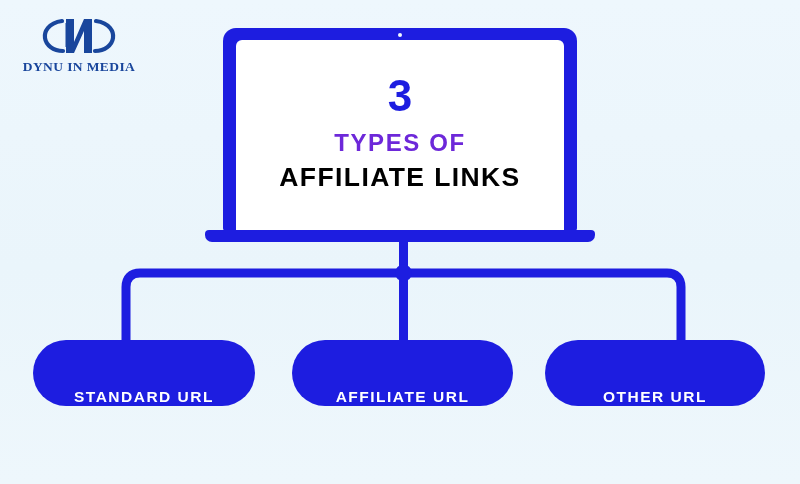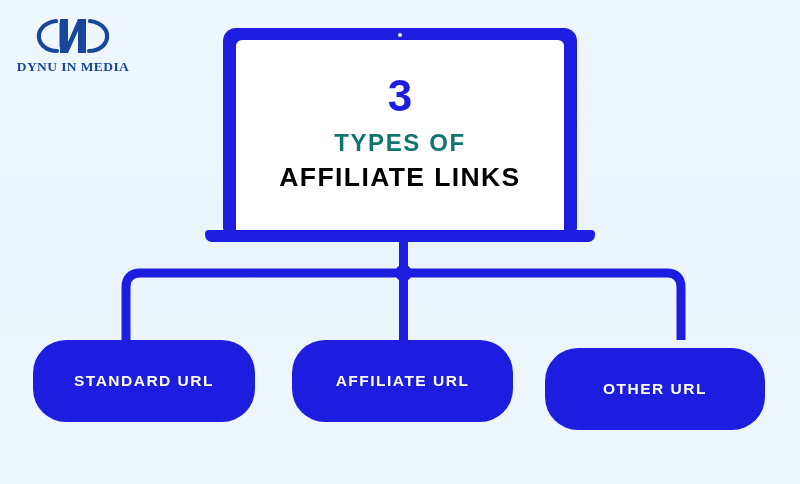--- a/index.html
+++ b/index.html
@@ -20,21 +20,21 @@
     position: relative;
     width: 800px;
     height: 484px;
     background: linear-gradient(180deg, #eef7fd 0%, #eaf5fb 55%, #eef7fc 100%);
     overflow: hidden;
   }
 
   
   .brand {
     position: absolute;
-    left: 8px;
+    left: 14px;
     top: 12px;
     width: 130px;
     height: 72px;
     display: flex;
     flex-direction: column;
     align-items: center;
     justify-content: flex-start;
   }
   .brand-mark {
     width: 86px;
@@ -98,21 +98,21 @@
     font-size: 44px;
     line-height: 1;
     color: #1d1de0;
     letter-spacing: 0px;
   }
   .screen-line1 {
     margin-top: 12px;
     font-weight: bold;
     font-size: 24px;
     line-height: 1.1;
-    color: #0f766e;
+    color: #6d28d9;
     letter-spacing: 1.6px;
   }
   .screen-line2 {
     margin-top: 7px;
     font-weight: bold;
     font-size: 26.5px;
     line-height: 1.1;
     color: #000000;
     letter-spacing: 1.4px;
     white-space: nowrap;
@@ -134,37 +134,37 @@
     top: 236px;
     width: 800px;
     height: 120px;
   }
   .tree svg { display: block; }
 
   
   .pill {
     position: absolute;
     top: 340px;
-    height: 82px;
+    height: 66px;
     background: #1d1de0;
     border-radius: 33px;
     display: flex;
-    align-items: center;
+    align-items: flex-end;
     justify-content: center;
   }
   .pill-label {
     color: #ffffff;
     font-weight: bold;
     font-size: 15.5px;
     letter-spacing: 1.5px;
     white-space: nowrap;
   }
   .pill-standard { left: 33px;  width: 222px; }
   .pill-campaign { left: 292px; width: 221px; }
-  .pill-other    { left: 545px; width: 220px; margin-top: 8px; }
+  .pill-other    { left: 545px; width: 220px; }
 </style>
 </head>
 <body>
 
 <div id="canvas">
 
   <div class="brand">
     <svg class="brand-mark" viewBox="0 0 86 46" aria-hidden="true">
       <g fill="none" stroke="#19469c" stroke-width="4.2" stroke-linecap="round" stroke-linejoin="round">
         <path d="M26 9 C12 11, 8 20, 9 26 C10 33, 17 39, 27 39"></path>

